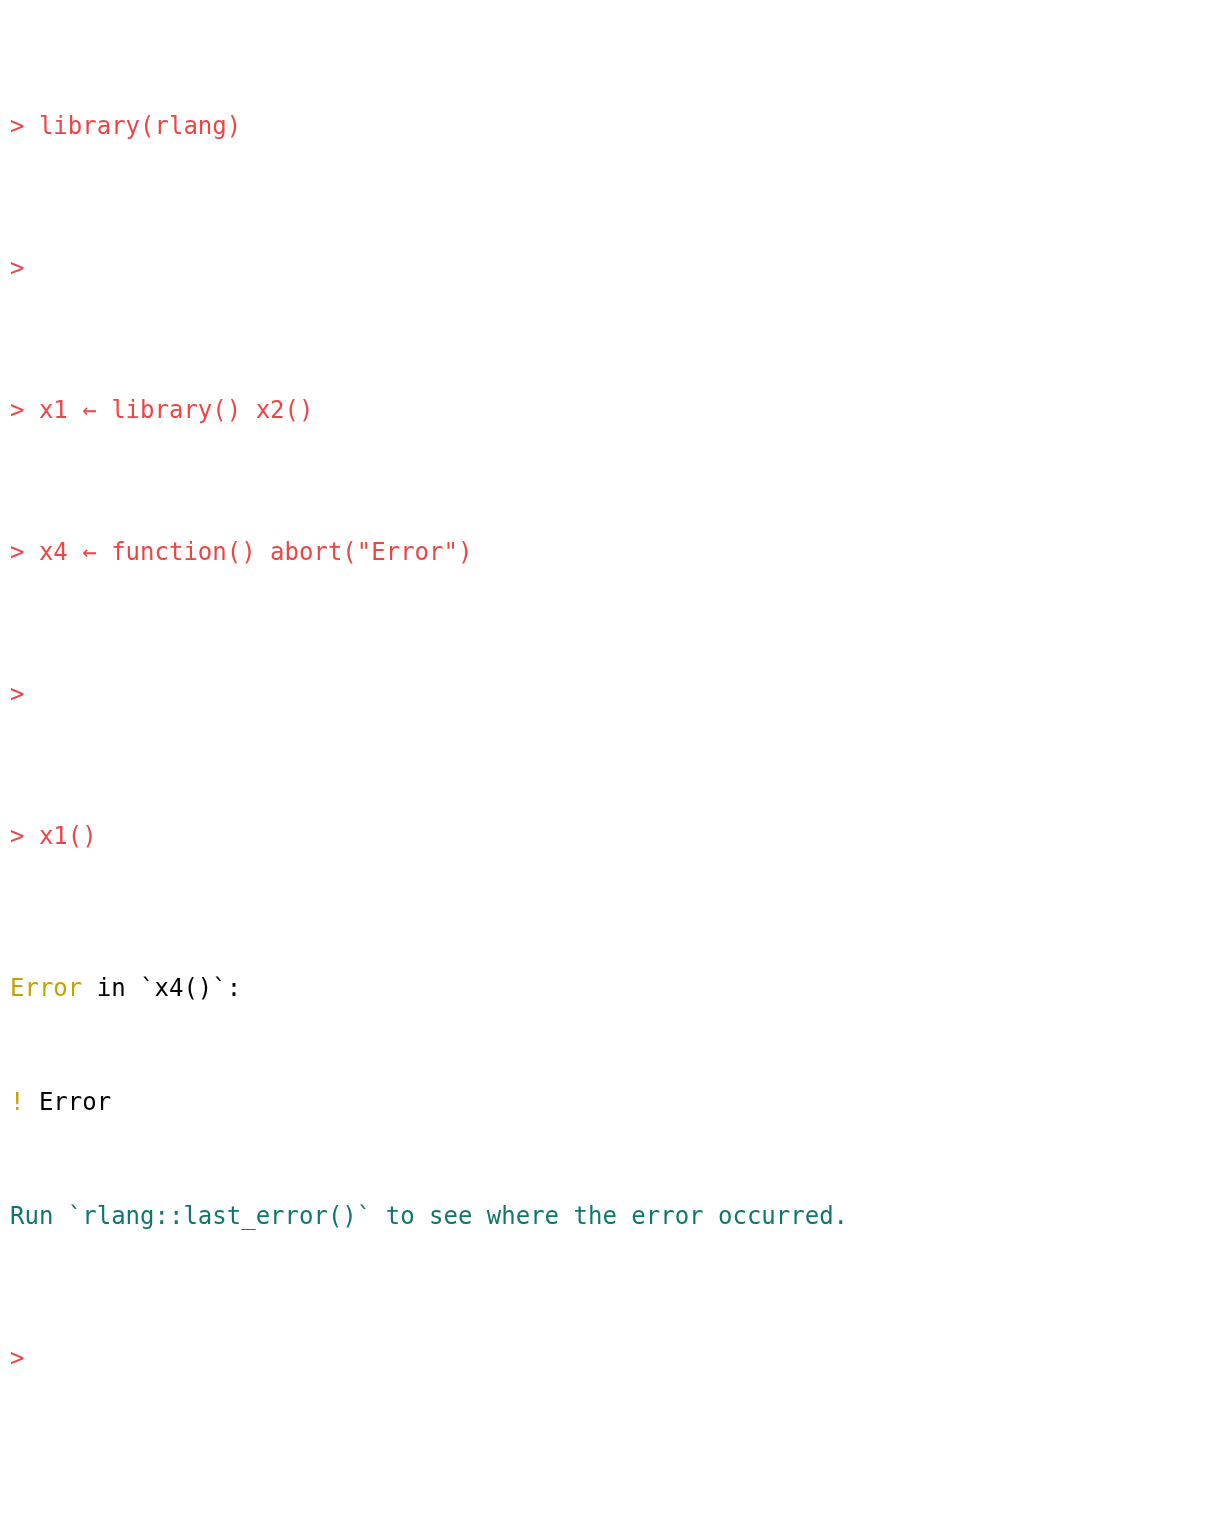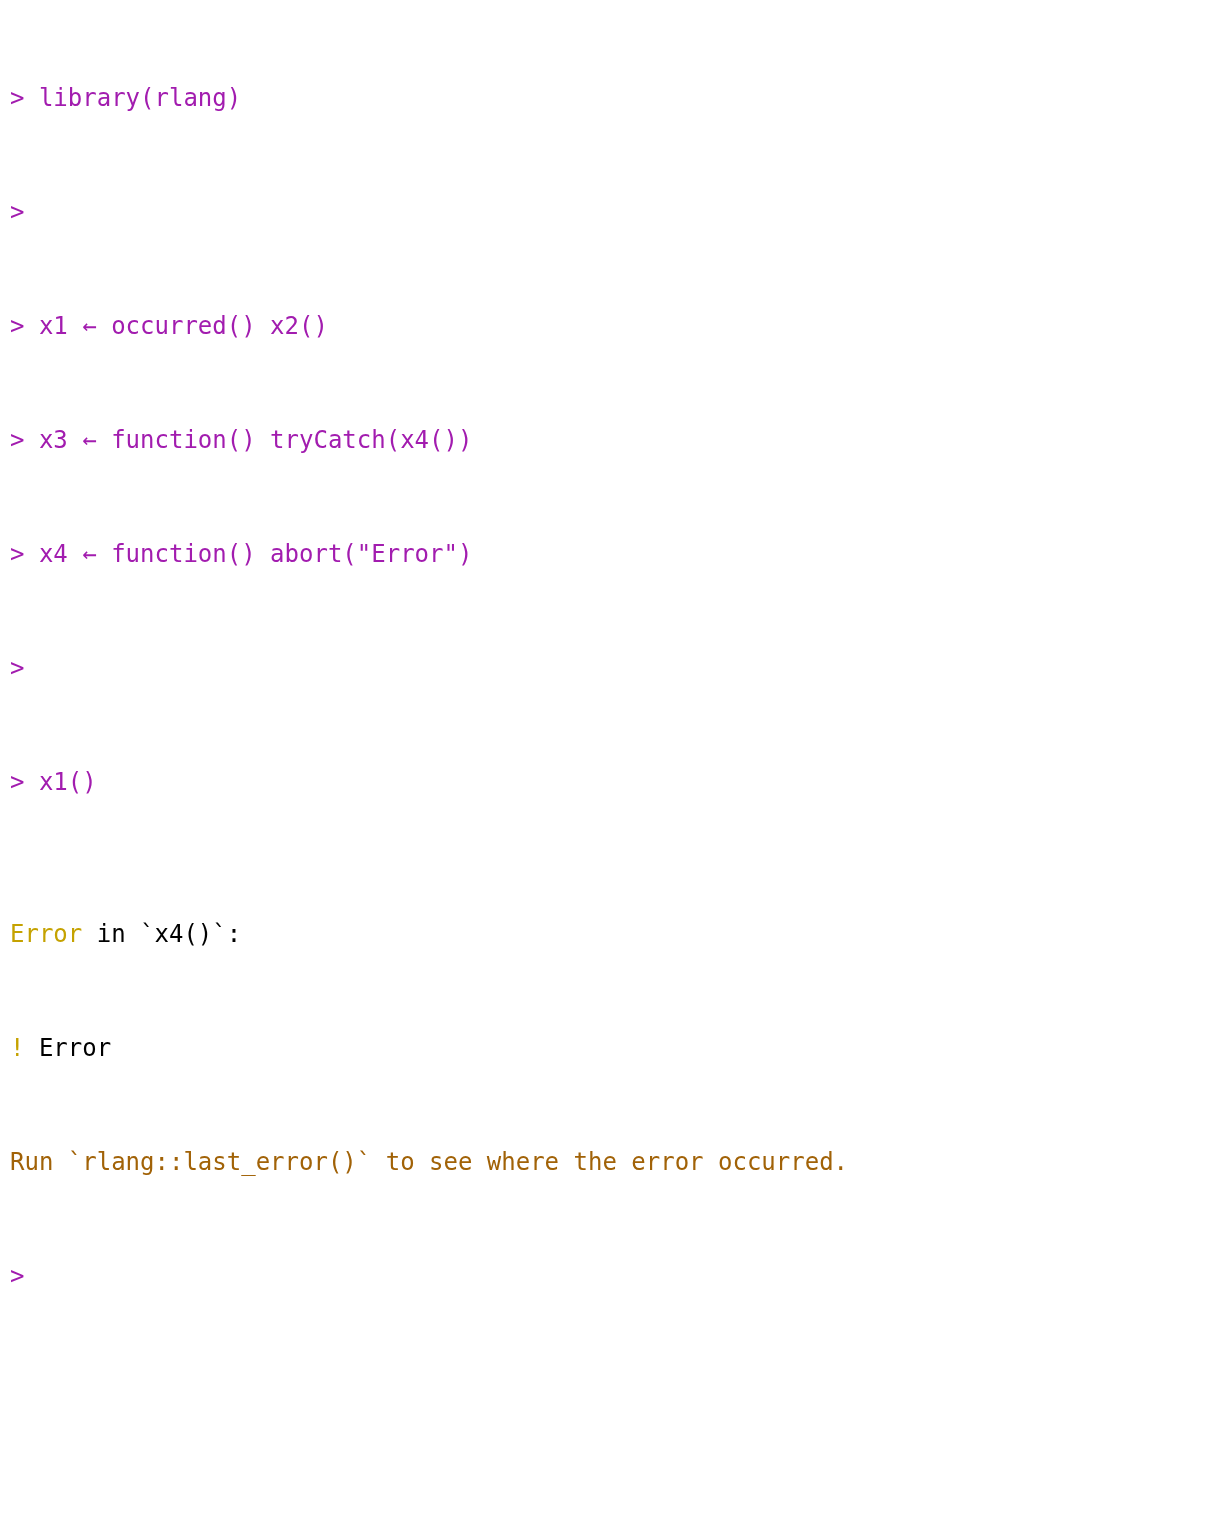--- a/index.html
+++ b/index.html
@@ -6,33 +6,32 @@
   body { width:1230px; height:1522px; overflow:hidden; }
   #console {
     padding: 3px 0 0 10px;
     font-family: "DejaVu Sans Mono", "Liberation Mono", monospace;
     font-size: 24px;
     line-height: 38px;
     color: #000;
     white-space: pre;
   }
   .line { height:38px; }
-  .in { color:#a21caf; }
-  .gray { color:#a16207; }
+  .in { color:#ef4444;margin-top:28px; }
+  .gray { color:#0f766e; }
   .yellow { color:#c5a200; }
   .bold { font-weight:normal; }
 </style>
 </head>
 <body>
 
 <div id="console">
   <div class="line in"><span>&gt;</span> <span>library(rlang)</span></div>
   <div class="line in"><span>&gt;</span></div>
-  <div class="line in"><span>&gt;</span> <span>x1 ← occurred() x2()</span></div>
-  <div class="line in"><span>&gt;</span> <span>x3 ← function() tryCatch(x4())</span></div>
+  <div class="line in"><span>&gt;</span> <span>x1 ← library() x2()</span></div>
   <div class="line in"><span>&gt;</span> <span>x4 ← function() abort("Error")</span></div>
   <div class="line in"><span>&gt;</span></div>
   <div class="line in"><span>&gt;</span> <span>x1()</span></div>
 
   <div class="line bold"><span class="yellow">Error</span><span> in `x4()`:</span></div>
   <div class="line"><span class="yellow">!</span><span> Error</span></div>
   <div class="line gray">Run `rlang::last_error()` to see where the error occurred.</div>
   <div class="line in"><span>&gt;</span></div>
 
   

